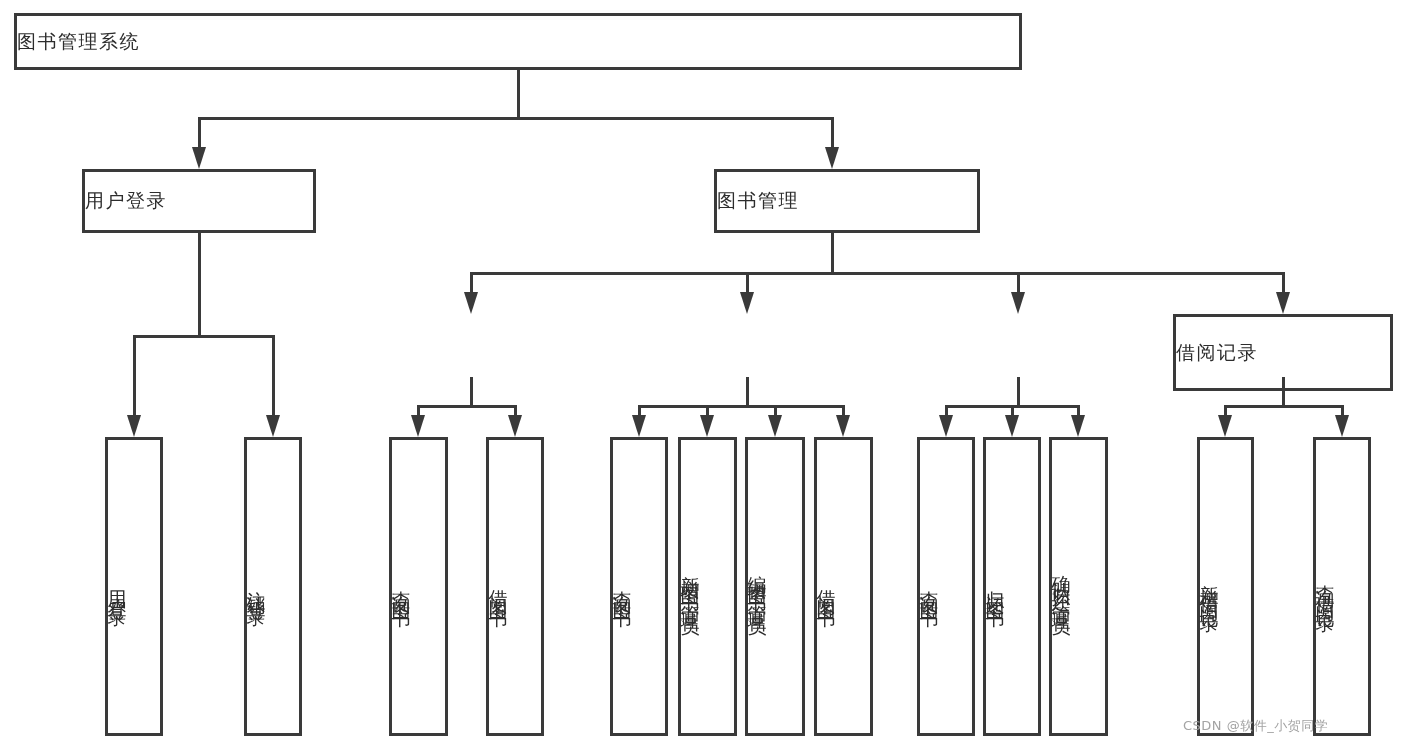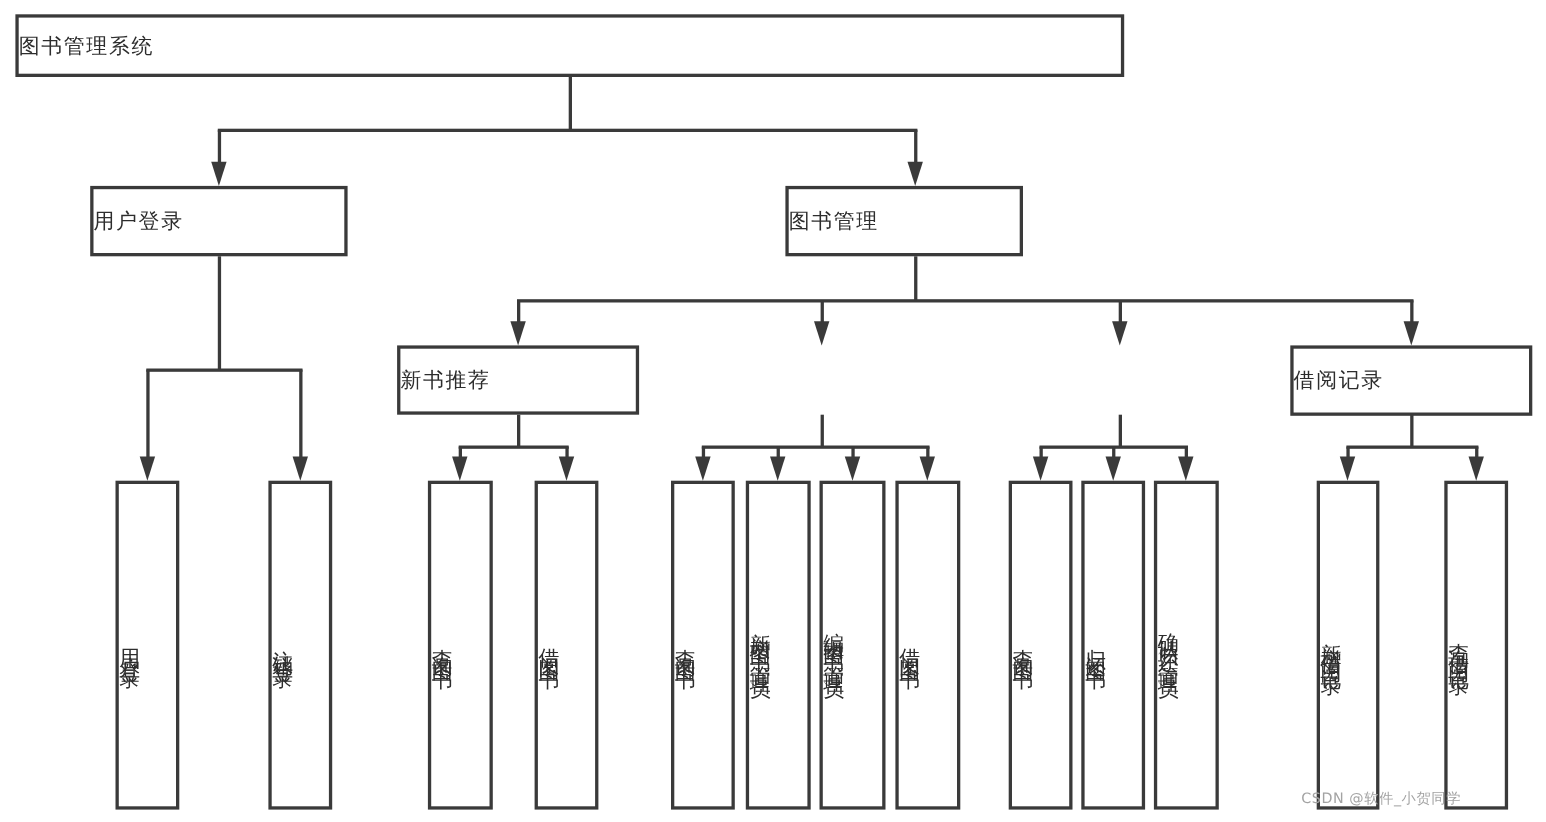--- a/index.html
+++ b/index.html
@@ -33,28 +33,25 @@
 
 <div class="canvas">
 
   <div class="box hbox" style="left:14px;top:13px;width:1008px;height:57px">
     <span class="lbl">图书管理系统</span>
   </div>
 
   <div class="box hbox" style="left:82px;top:169px;width:234px;height:64px">
     <span class="lbl">用户登录</span>
   </div>
-  <div class="box hbox" style="left:714px;top:169px;width:216px;height:64px">
+  <div class="box hbox" style="left:714px;top:169px;width:266px;height:64px">
     <span class="lbl">图书管理</span>
   </div>
 
-  <div class="box hbox" style="left:361px;top:314px;width:220px;height:63px">
-    <span class="lbl">新书推荐</span>
-  </div>
-  <div class="box hbox" style="left:1173px;top:314px;width:220px;height:64px">
+  <div class="box hbox" style="left:1173px;top:314px;width:220px;height:77px">
     <span class="lbl">借阅记录</span>
   </div>
 
   <div class="box vbox" style="left:105px;top:437px;width:58px;height:299px">
     <span class="lbl">用户登录</span>
   </div>
   <div class="box vbox" style="left:244px;top:437px;width:58px;height:299px">
     <span class="lbl">注销登录</span>
   </div>
 

